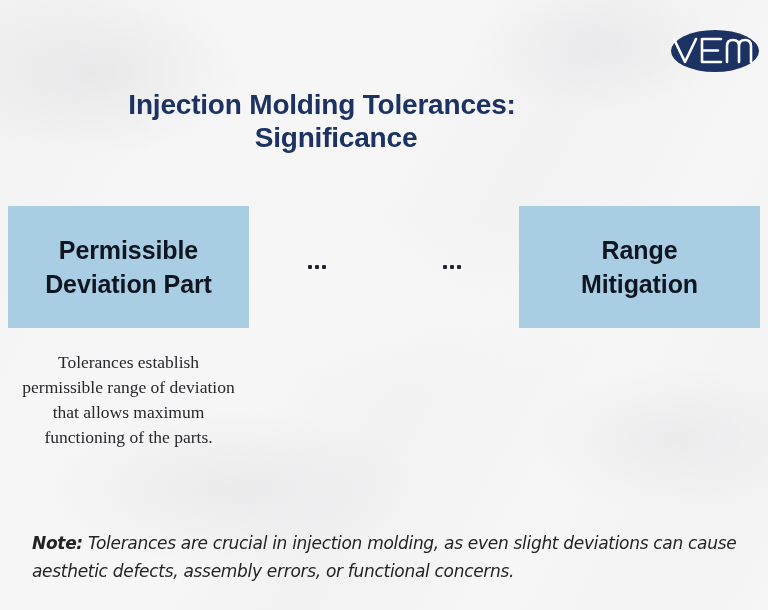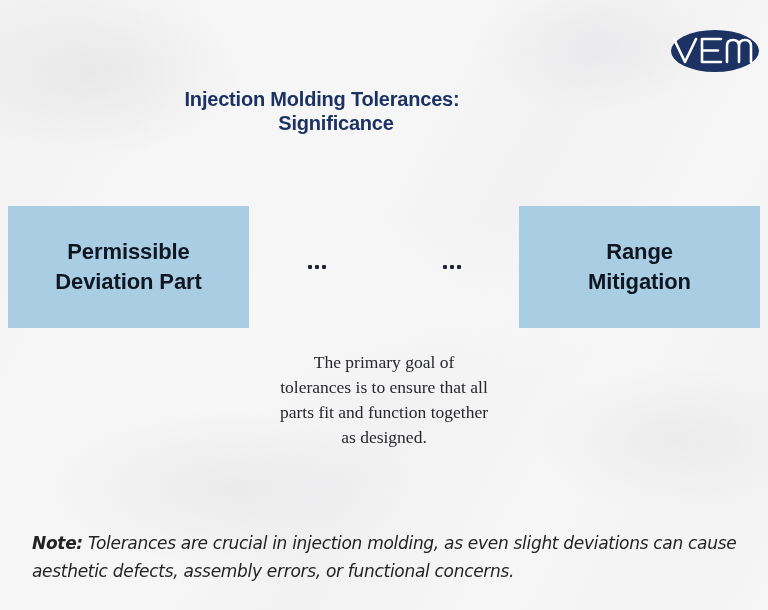--- a/index.html
+++ b/index.html
@@ -48,21 +48,21 @@
 
   
   .title-block {
     position: absolute;
     left: 0;
     top: 88px;
     width: 644px;
     text-align: center;
     color: #1b3263;
     font-weight: bold;
-    font-size: 20px;
+    font-size: 28px;
     line-height: 1.18;
     letter-spacing: -0.2px;
   }
   .title-line-1 { display: block; }
   .title-line-2 { display: block; margin-left: 28px; }
 
   
   .cards-row {
     position: absolute;
     left: 8px;
@@ -78,21 +78,21 @@
     display: flex;
     align-items: center;
     justify-content: center;
     text-align: center;
     box-sizing: border-box;
     padding: 0 8px;
   }
   .card-header-title {
     color: #0f1622;
     font-weight: bold;
-    font-size: 22px;
+    font-size: 25px;
     line-height: 1.38;
     letter-spacing: -0.1px;
   }
   .card-gap {
     flex: 1 1 auto;
     display: flex;
     align-items: center;
     justify-content: center;
   }
   .dots {
@@ -198,22 +198,22 @@
     <div class="card-header">
       <div class="card-header-title">
         <span>Range</span><br>
         <span>Mitigation</span>
       </div>
     </div>
 
   </div>
 
   <div class="body-row">
+    <div class="card-body">Tolerances establish permissible range of deviation that allows maximum functioning of the parts.</div>
     <div class="body-gap"></div>
-    <div class="card-body">The primary goal of tolerances is to ensure that all parts fit and function together as designed.</div>
     <div class="body-gap"></div>
   </div>
 
   <div class="note">
     <span class="note-label">Note:</span><span> Tolerances are crucial in injection molding, as even slight deviations can cause aesthetic defects, assembly errors, or functional concerns.</span>
   </div>
 
 </div>
 
 </body></html>

